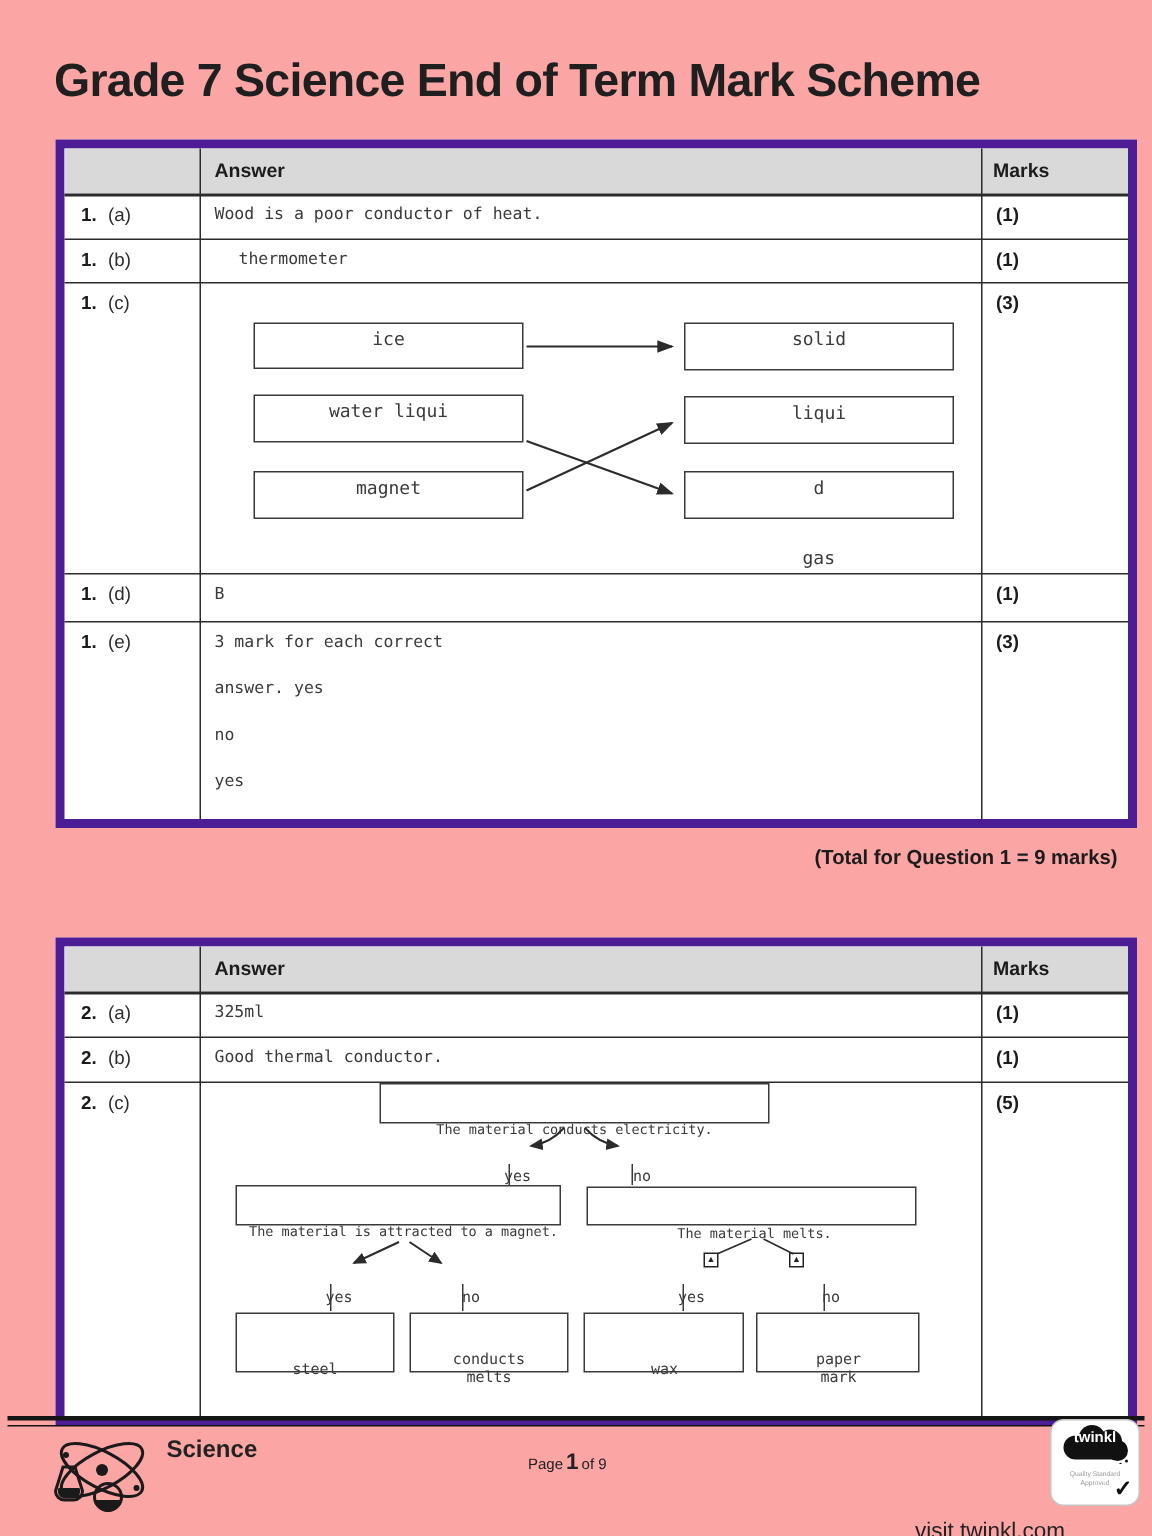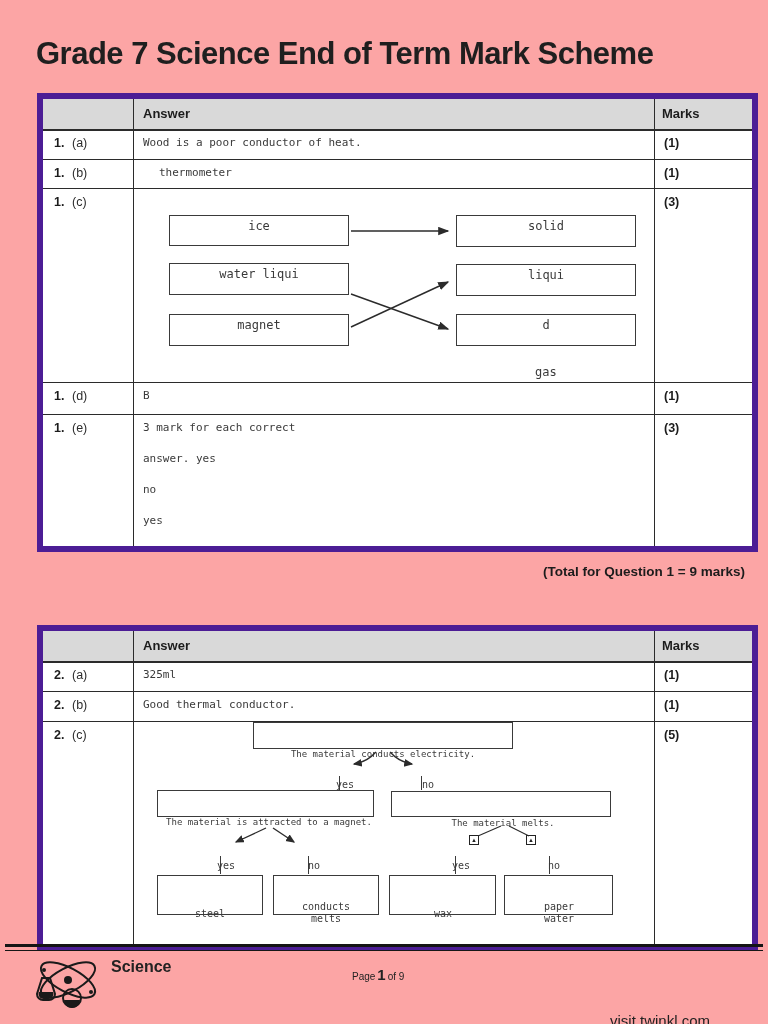--- a/index.html
+++ b/index.html
@@ -219,21 +219,21 @@
       <div class="fcbox" style="left:24px;  top:154px; width:106px; height:40px;"></div>
       <div class="fcbox" style="left:140px; top:154px; width:106px; height:40px;"></div>
       <div class="fcbox" style="left:256px; top:154px; width:107px; height:40px;"></div>
       <div class="fcbox" style="left:371px; top:154px; width:109px; height:40px;"></div>
 
       <div class="fclabel" style="left:77px;  top:187px;">steel</div>
       <div class="fclabel" style="left:193px; top:180px;">conducts</div>
       <div class="fclabel" style="left:193px; top:192px;">melts</div>
       <div class="fclabel" style="left:310px; top:187px;">wax</div>
       <div class="fclabel" style="left:426px; top:180px;">paper</div>
-      <div class="fclabel" style="left:426px; top:192px;">water</div>
+      <div class="fclabel" style="left:426px; top:192px;">mark</div>
 
       <svg class="overlay" width="521" height="223">
         <defs>
           <marker id="ah2" markerWidth="9" markerHeight="8" refX="6" refY="3" orient="auto">
             <path d="M0,0 L7,3 L0,6 z" fill="#2b2b2b"></path>
           </marker>
         </defs>
         <path d="M243,31 Q234,41 221,43" fill="none" stroke="#2b2b2b" stroke-width="1.3" marker-end="url(#ah2)"></path>
         <path d="M257,31 Q266,41 279,43" fill="none" stroke="#2b2b2b" stroke-width="1.3" marker-end="url(#ah2)"></path>
         <line x1="133" y1="107" x2="103" y2="121" stroke="#2b2b2b" stroke-width="1.3" marker-end="url(#ah2)"></line>
@@ -260,14 +260,29 @@
   </svg>
 
   <div class="subject">Science</div>
 
   <div class="pageind">
     <span>Page</span><span class="num">1</span><span>of 9</span>
   </div>
 
   <div class="visit">visit twinkl.com</div>
 
+  <div class="badge">
+    <svg class="abs" style="left:6px; top:3px;" width="47" height="26" viewBox="0 0 47 26">
+      <circle cx="10" cy="15" r="8" fill="#111"></circle>
+      <circle cx="21" cy="9" r="9" fill="#111"></circle>
+      <circle cx="33" cy="11" r="8" fill="#111"></circle>
+      <circle cx="38" cy="17" r="7" fill="#111"></circle>
+      <rect x="6" y="11" width="36" height="12" rx="6" fill="#111"></rect>
+      <circle cx="44" cy="24" r="1" fill="#111"></circle>
+      <circle cx="40" cy="26" r="0.8" fill="#111"></circle>
+    </svg>
+    <div class="brand">twinkl</div>
+    <div class="sub" style="top:33px;">Quality Standard</div>
+    <div class="sub" style="top:39px;">Approved</div>
+    <div class="check">✓</div>
+  </div>
 
 </div>
 
 </body></html>

